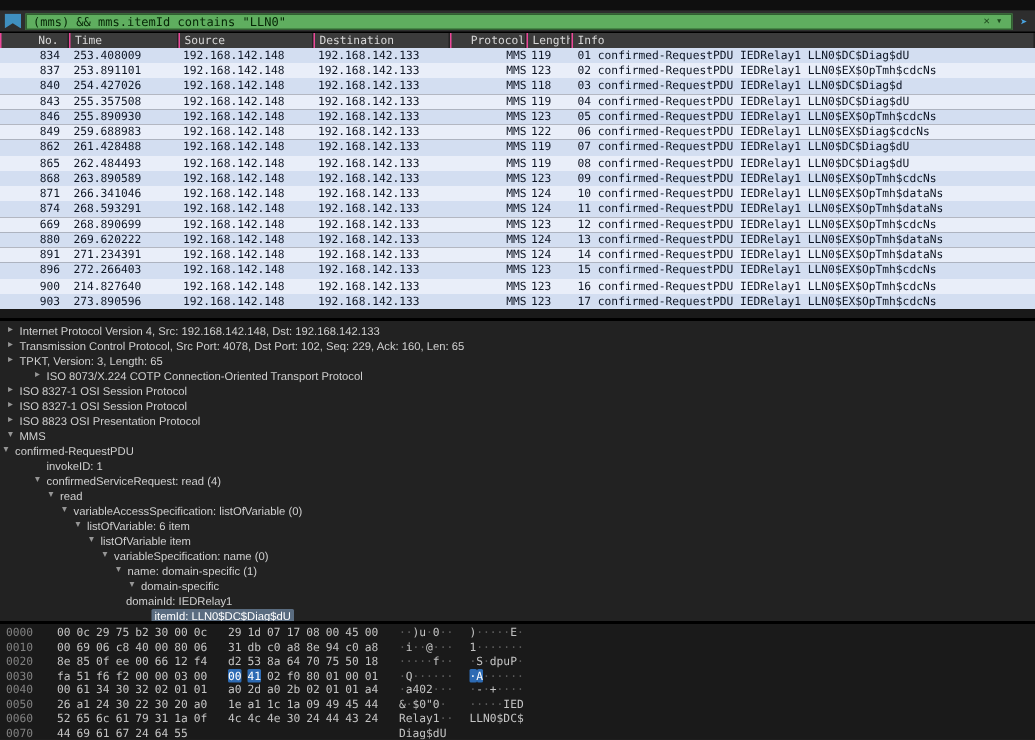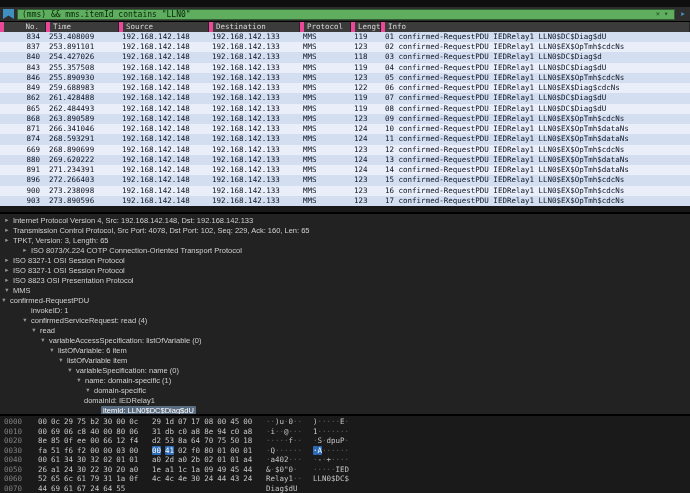--- a/index.html
+++ b/index.html
@@ -6,31 +6,31 @@
   html,body{width:690px;height:493px;overflow:hidden;background:#1e1e1e;}
   .app{position:relative;width:690px;height:493px;display:flex;flex-direction:column;background:#242424;font-family:"DejaVu Sans Mono",monospace;}
   .titlebar{height:7px;background:#0f0f0f;flex:none;}
   .filterbar{height:15px;background:#2e2e2e;border-bottom:1px solid #000;display:flex;align-items:center;padding:0 3px;gap:3px;flex:none;}
   .bookmark{width:11px;height:10px;background:#3f8fbf;clip-path:polygon(0 0,100% 0,100% 100%,50% 65%,0 100%);flex:none;}
   .filter-field{flex:1;height:11px;background:#5fae5f;border:1px solid #315f31;display:flex;align-items:center;padding:0 4px;overflow:hidden;}
   .filter-text{font-size:8px;color:#062606;white-space:nowrap;flex:1;}
   .filter-clear,.filter-caret{font-size:7px;color:#1d4a1d;flex:none;padding:0 2px;}
   .filter-apply{font-size:8px;color:#4aa3df;flex:none;padding:0 2px;}
   .list-header{height:10px;background:#3b3b3b;display:flex;font-size:7.5px;color:#d6d6d6;flex:none;overflow:hidden;}
-  .list-header .cell{border-right:1px solid #232323;border-left:4px solid #ec4899;padding-left:3px;white-space:nowrap;overflow:hidden;line-height:10px;}
+  .list-header .cell{border-right:1px solid #232323;border-left:1px solid #ec4899;padding-left:3px;white-space:nowrap;overflow:hidden;line-height:10px;}
   .rows{height:174px;display:flex;flex-direction:column;flex:none;overflow:hidden;}
   .prow{flex:1;display:flex;font-size:7.5px;color:#0d1524;line-height:10px;overflow:hidden;}
   .prow.odd{background:#d3def1;}
   .prow.even{background:#e9eef9;}
   .cell{white-space:nowrap;overflow:hidden;flex:none;}
   .c-no{width:46px;text-align:right;padding-right:6px;}
   .c-time{width:73px;padding-left:3px;}
   .c-src{width:90px;padding-left:3px;}
   .c-dst{width:91px;padding-left:3px;}
-  .c-proto{width:51px;padding-left:3px;}
+  .c-proto{width:51px;padding-left:3px;text-align:right;}
   .c-len{width:30px;padding-left:3px;}
   .c-info{flex:1;padding-left:4px;}
   .list-filler{height:6px;background:#191919;flex:none;}
   .sep{height:2px;background:#000;flex:none;}
   .details{height:200px;background:#222;flex:none;overflow:hidden;padding-top:1px;font-family:"Liberation Sans",sans-serif;}
   .dline{height:10px;display:flex;align-items:center;font-size:7.5px;color:#d0d0d0;white-space:nowrap;overflow:hidden;}
   .arrow{width:8px;flex:none;color:#969696;font-size:6.5px;text-align:center;line-height:10px;}
   .dtext{padding:0 2px;line-height:9px;}
   .dtext.sel{background:#5a6c80;color:#fff;border-radius:1px;}
   .hexpane{flex:1;background:#1a1a1a;overflow:hidden;padding:1px 0 0 4px;}
@@ -199,21 +199,21 @@
         <div class="cell c-no">896</div>
         <div class="cell c-time">272.266403</div>
         <div class="cell c-src">192.168.142.148</div>
         <div class="cell c-dst">192.168.142.133</div>
         <div class="cell c-proto">MMS</div>
         <div class="cell c-len">123</div>
         <div class="cell c-info">15 confirmed-RequestPDU IEDRelay1 LLN0$EX$OpTmh$cdcNs</div>
       </div>
       <div class="prow even">
         <div class="cell c-no">900</div>
-        <div class="cell c-time">273.238098</div>
+        <div class="cell c-time">214.827640</div>
         <div class="cell c-src">192.168.142.148</div>
         <div class="cell c-dst">192.168.142.133</div>
         <div class="cell c-proto">MMS</div>
         <div class="cell c-len">123</div>
         <div class="cell c-info">16 confirmed-RequestPDU IEDRelay1 LLN0$EX$OpTmh$cdcNs</div>
       </div>
       <div class="prow odd">
         <div class="cell c-no">903</div>
         <div class="cell c-time">273.890596</div>
         <div class="cell c-src">192.168.142.148</div>

